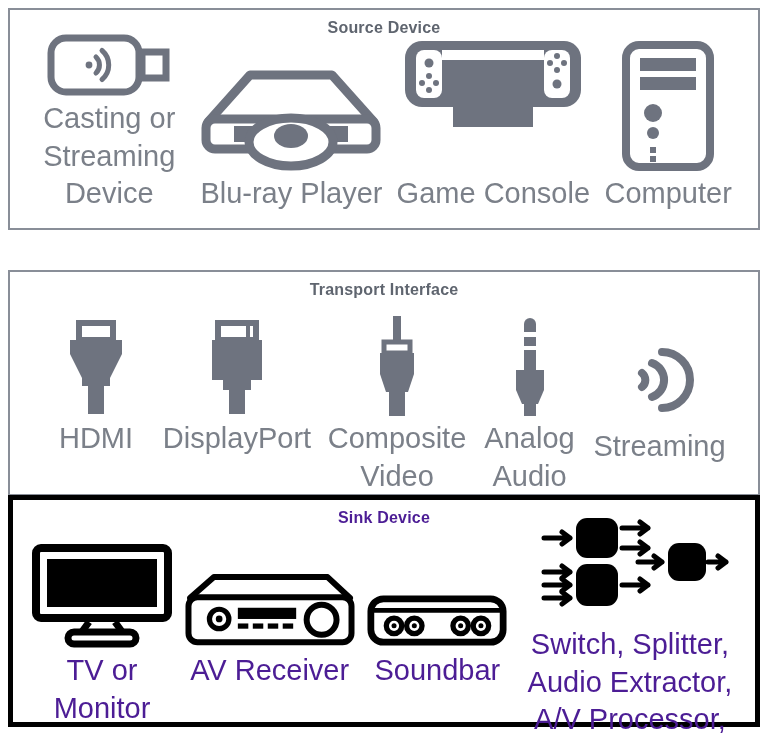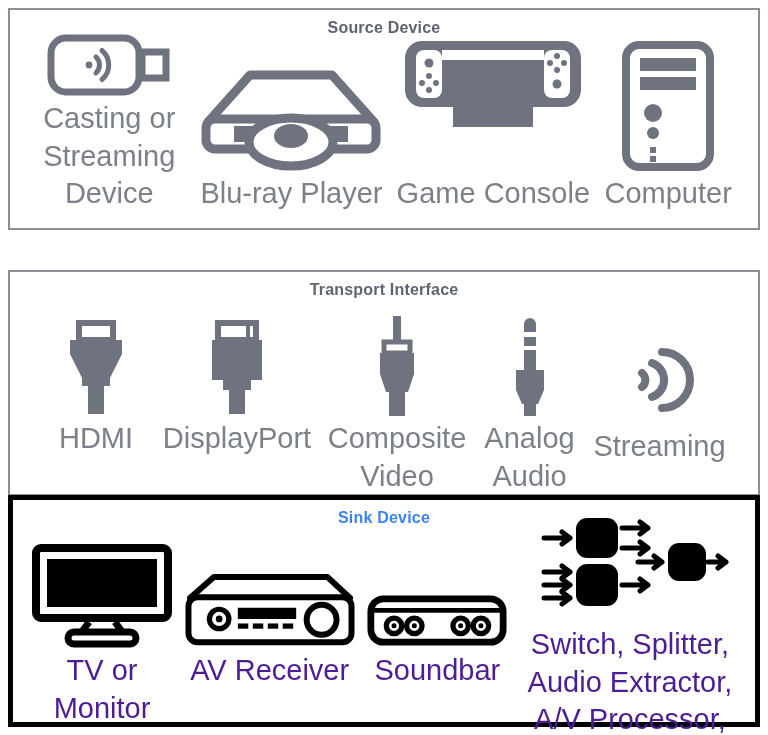--- a/index.html
+++ b/index.html
@@ -8,21 +8,21 @@
     font-family:"Liberation Sans", sans-serif;overflow:hidden;
   }
   .box{position:absolute;left:8px;width:752px;box-sizing:border-box;background:#fff;}
   .gray-box{border:2px solid #898e98;color:#6e737f;}
   .black-box{border:5px solid #000;color:#000;}
   .sec-title{
     text-align:center;font-weight:bold;font-size:16px;margin:0;padding-top:9px;
     letter-spacing:0.2px;
   }
   .gray-box .sec-title{color:#5f656f;}
-  .black-box .sec-title{color:#3b82f6;}
+  .black-box .sec-title{color:#4c1d95;}
   .row{position:absolute;left:0;right:0;display:flex;justify-content:space-between;}
   .item{display:flex;flex-direction:column;align-items:center;}
   .icon-area{display:flex;align-items:flex-end;justify-content:center;}
   .label{
     font-size:29px;text-align:center;white-space:pre-line;line-height:1.3;
     color:#7b8089;margin-top:4px;
   }
   .black-box .label{color:#4c1d95;}
   svg{display:block;}
 

